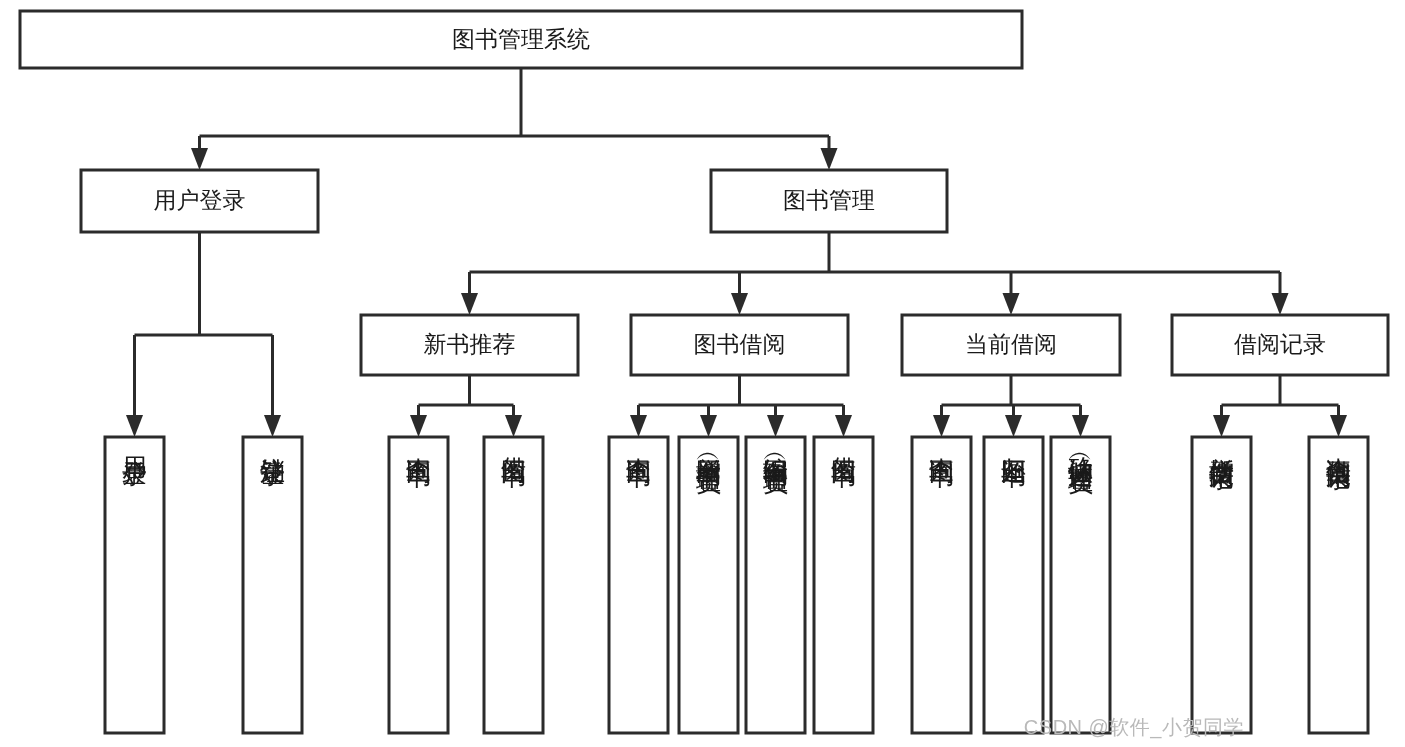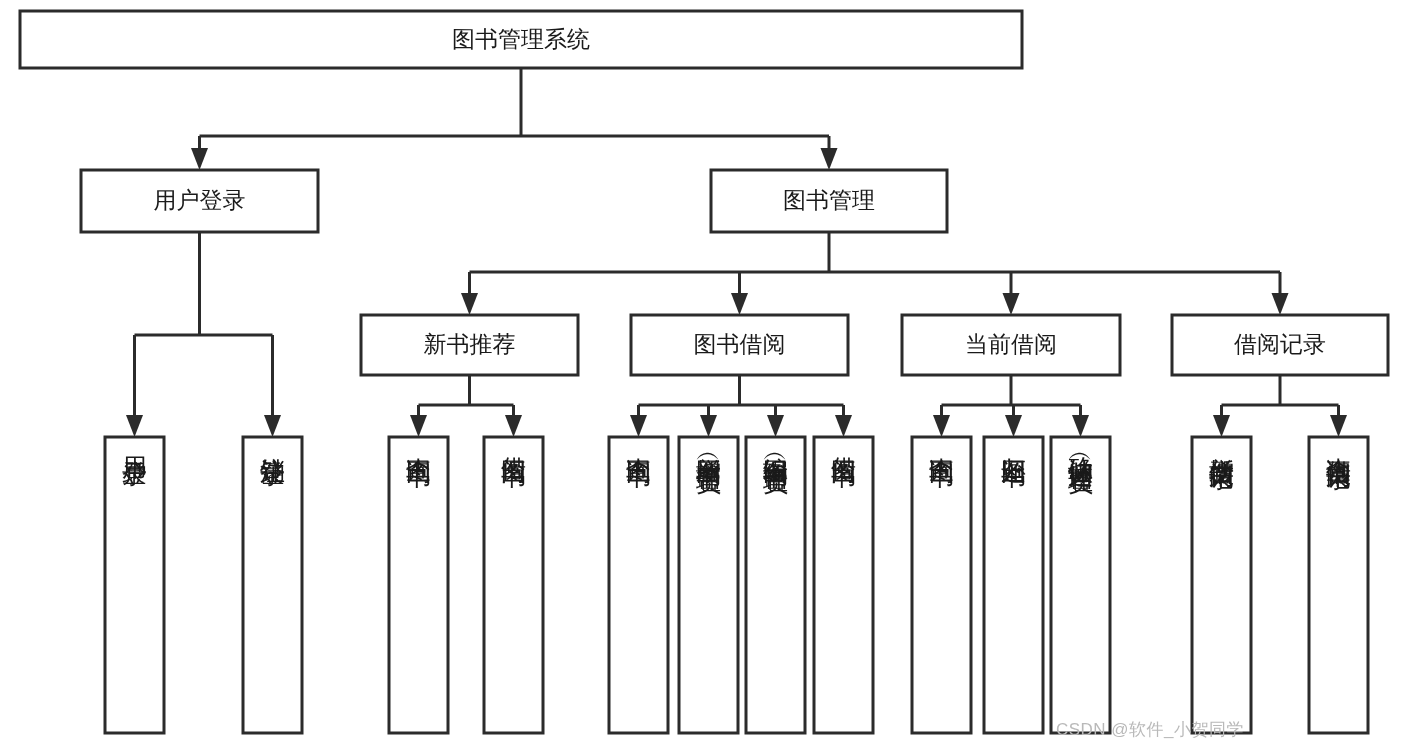--- a/index.html
+++ b/index.html
@@ -63,21 +63,21 @@
     line-height: 1.08;
     letter-spacing: 2px;
     color: #1a1a1a;
     white-space: nowrap;
   }
   .watermark {
     position: absolute;
     right: 12px;
     bottom: 6px;
     font-family: "Liberation Sans", "DejaVu Sans", sans-serif;
-    font-size: 17px;
+    font-size: 20px;
     color: #b9b9b9;
     letter-spacing: 0.5px;
     white-space: nowrap;
   }
 </style>
 </head>
 <body>
 
 <div id="diagram-root">
 

